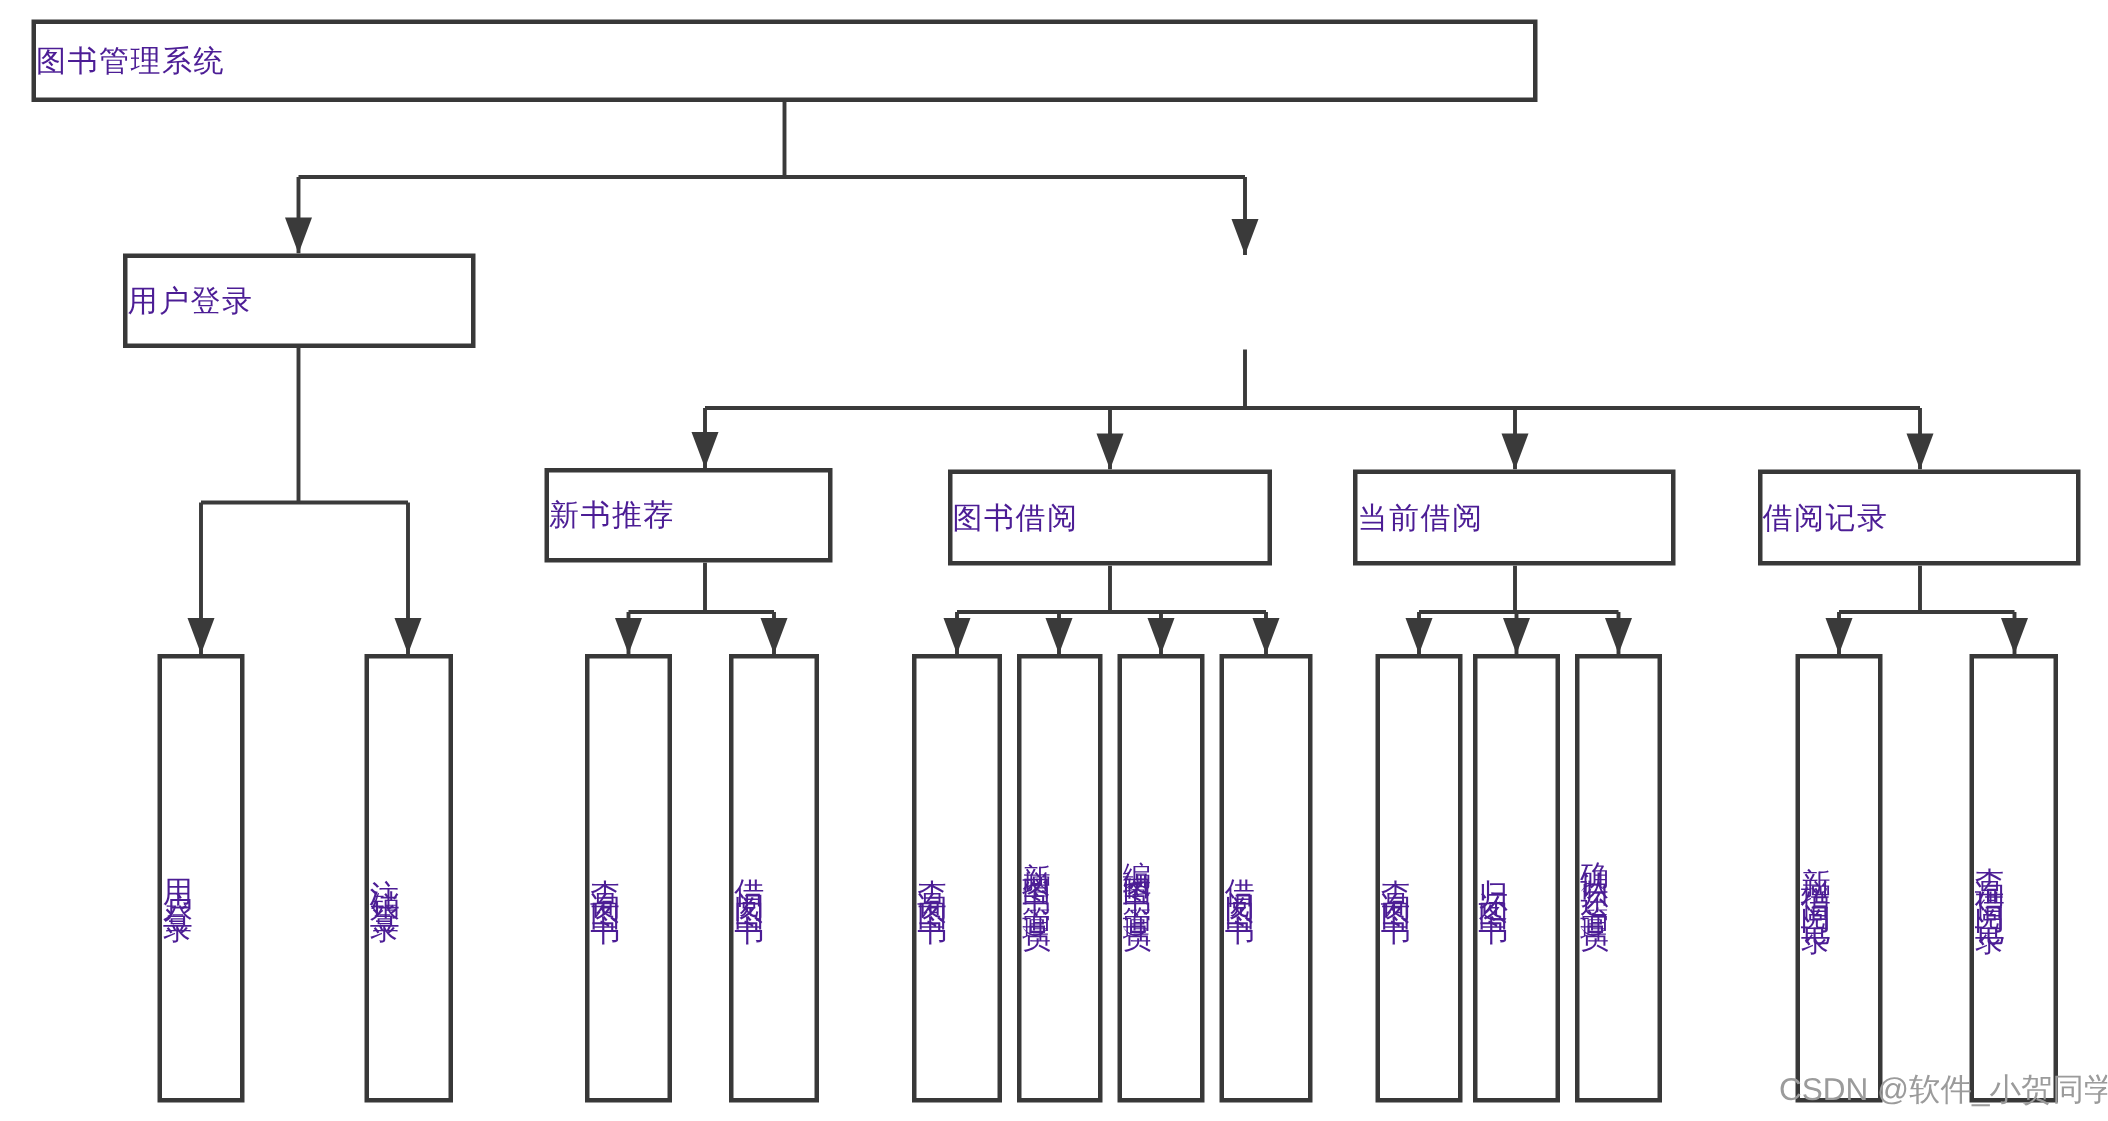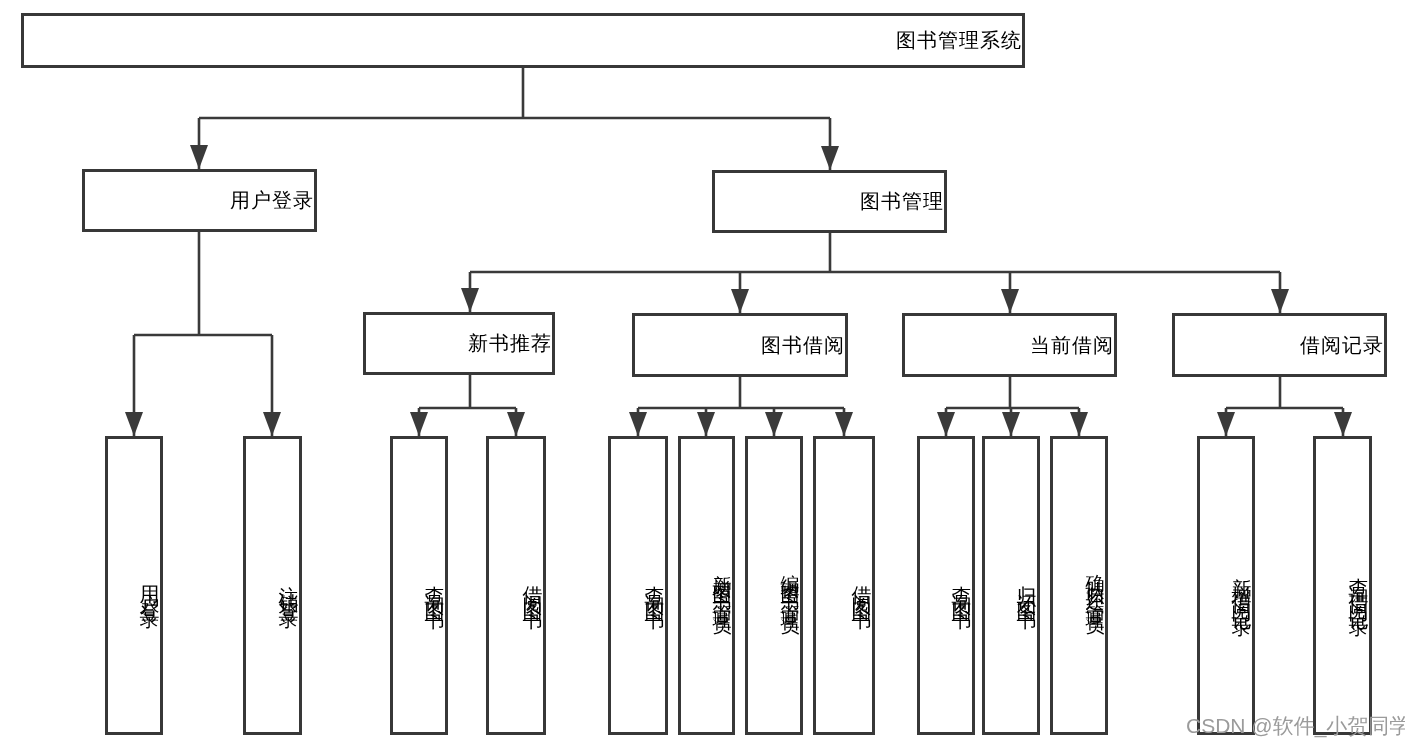--- a/index.html
+++ b/index.html
@@ -30,23 +30,23 @@
     fill: #3a3a3a;
     stroke: none;
   }
   .node {
     position: absolute;
     box-sizing: border-box;
     background: #ffffff;
     border: 3px solid #383838;
     display: flex;
     align-items: center;
-    justify-content: flex-end;
+    justify-content: flex-start;
     z-index: 2;
-    color: #000000;
+    color: #4c1d95;
   }
   .hbox {
     font-size: 20px;
     letter-spacing: 1px;
     white-space: nowrap;
   }
   .vbox .vlabel {
     writing-mode: vertical-rl;
     text-orientation: mixed;
     font-size: 20px;
@@ -110,23 +110,20 @@
     <polygon points="1334,412 1352,412 1343,436"></polygon>
   </svg>
 
   <div class="node hbox" style="left:21px; top:13px; width:1004px; height:55px;">
     <span>图书管理系统</span>
   </div>
 
   <div class="node hbox" style="left:82px; top:169px; width:235px; height:63px;">
     <span>用户登录</span>
   </div>
-  <div class="node hbox" style="left:712px; top:170px; width:235px; height:63px;">
-    <span>图书管理</span>
-  </div>
 
   <div class="node hbox" style="left:363px; top:312px; width:192px; height:63px;">
     <span>新书推荐</span>
   </div>
   <div class="node hbox" style="left:902px; top:313px; width:215px; height:64px;">
     <span>当前借阅</span>
   </div>
   <div class="node hbox" style="left:632px; top:313px; width:216px; height:64px;">
     <span>图书借阅</span>
   </div>

